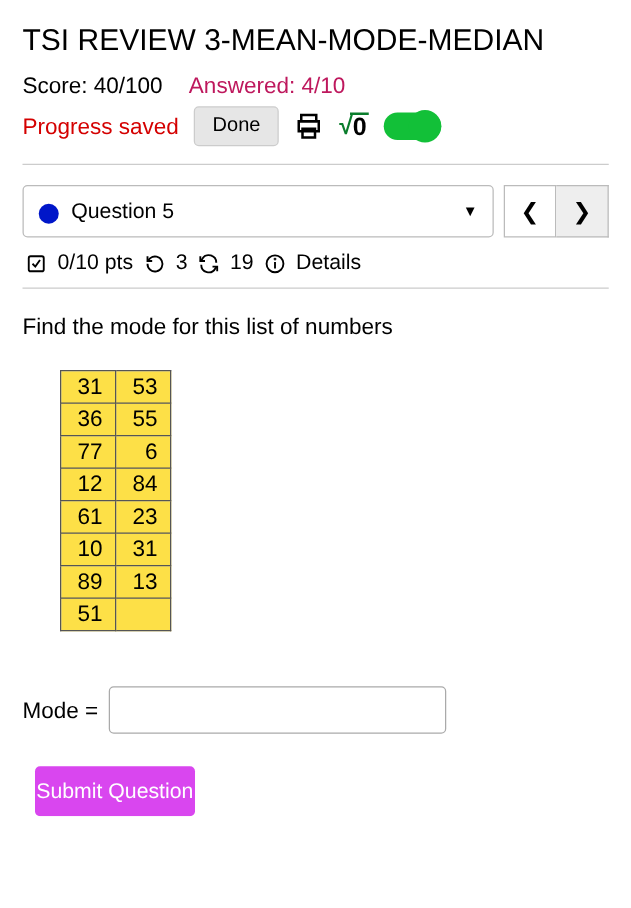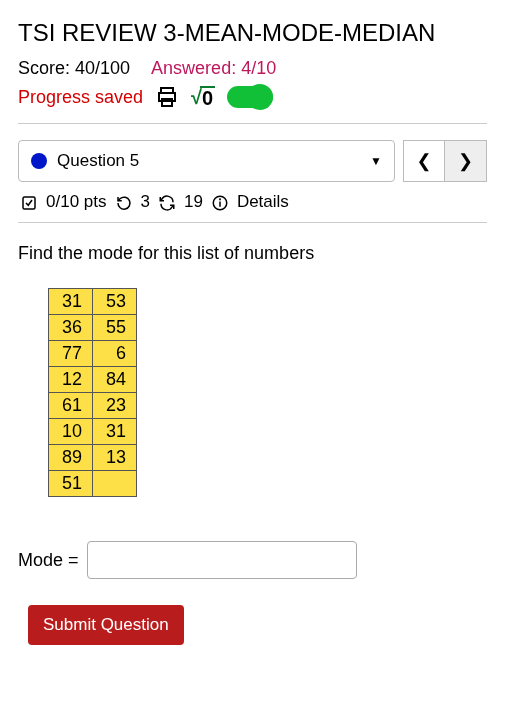--- a/index.html
+++ b/index.html
@@ -11,51 +11,52 @@
 .progress-text{color:#d40000;font-size:18px}
 .done-btn{background:#e6e6e6;border:1px solid #ccc;border-radius:4px;padding:6px 14px;font-size:16px;cursor:pointer}
 .icon-svg{width:24px;height:24px}
 .math-sym{font-size:20px;font-weight:700;color:#0a7d2c;display:inline-flex;align-items:flex-start}
 .math-sym .root{border-top:2px solid #0a7d2c;padding:0 2px;line-height:1;margin-left:-2px;color:#000;font-weight:700}
 .toggle{position:relative;width:46px;height:22px;background:#12c038;border-radius:11px;display:inline-block}
 .toggle::after{content:"";position:absolute;right:0;top:-2px;width:26px;height:26px;background:#12c038;border-radius:50%}
 .hr{border:none;border-top:1px solid #ccc;margin:10px 0 16px 0}
 .qrow{display:flex;gap:8px;margin-bottom:10px}
 .qselect{flex:1;border:1px solid #bbb;border-radius:4px;padding:10px 12px;display:flex;align-items:center;justify-content:space-between;cursor:pointer}
-.qselect .left{display:flex;align-items:center;gap:10px;font-size:17px}
+.qselect .left{display:flex;align-items:flex-end;gap:10px;font-size:17px}
 .dot{width:16px;height:16px;background:#0016c9;border-radius:50%}
 .caret{font-size:12px}
 .navgroup{display:flex}
 .navbtn{width:42px;height:42px;border:1px solid #bbb;background:#fff;font-size:18px;cursor:pointer}
 .navbtn.next{background:#eee;border-left:none}
 .meta-row{display:flex;align-items:flex-end;gap:8px;font-size:17px;margin-bottom:10px;padding:0 2px}
 .meta-icon{width:18px;height:18px;flex-shrink:0}
 .hr2{border:none;border-top:1px solid #ccc;margin:8px 0 20px 0}
 .prompt{font-size:18px;margin-bottom:24px}
 .data-table{border-collapse:collapse;margin-left:30px;margin-bottom:44px}
 .data-table td{border:1px solid #555;background:#fde047;text-align:right;padding:2px 10px;font-size:18px;min-width:44px;height:26px}
 .answer-row{display:flex;align-items:center;gap:8px;margin-bottom:26px}
 .answer-label{font-size:18px}
 .answer-input{width:270px;height:38px;border:1px solid #aaa;border-radius:4px;padding:0 8px;font-size:16px}
-.submit-btn{background:#b91c1c;color:#fff;border:none;border-radius:4px;padding:10px 15px;font-size:17px;cursor:pointer;margin-left:10px}
+.submit-btn{background:#d946ef;color:#fff;border:none;border-radius:4px;padding:10px 1px;font-size:17px;cursor:pointer;margin-left:10px}
 </style>
 </head>
 <body>
 
 
 
 <div class="title">TSI REVIEW 3-MEAN-MODE-MEDIAN</div>
 
 <div class="score-row">
   <span>Score: 40/100</span>
   <span class="answered">Answered: 4/10</span>
 </div>
 
 <div class="progress-row">
   <span class="progress-text">Progress saved</span>
+  <button class="done-btn">Done</button>
   <svg class="icon-svg" viewBox="0 0 24 24" fill="none" stroke="#000" stroke-width="2">
     <rect x="6" y="3" width="12" height="5"></rect>
       <rect x="4" y="8" width="16" height="8"></rect>
       <rect x="7" y="14" width="10" height="7"></rect>
   </svg>
   <span class="math-sym">√<span class="root">0</span></span>
   <span class="toggle"></span>
 </div>
 
 <hr class="hr">

